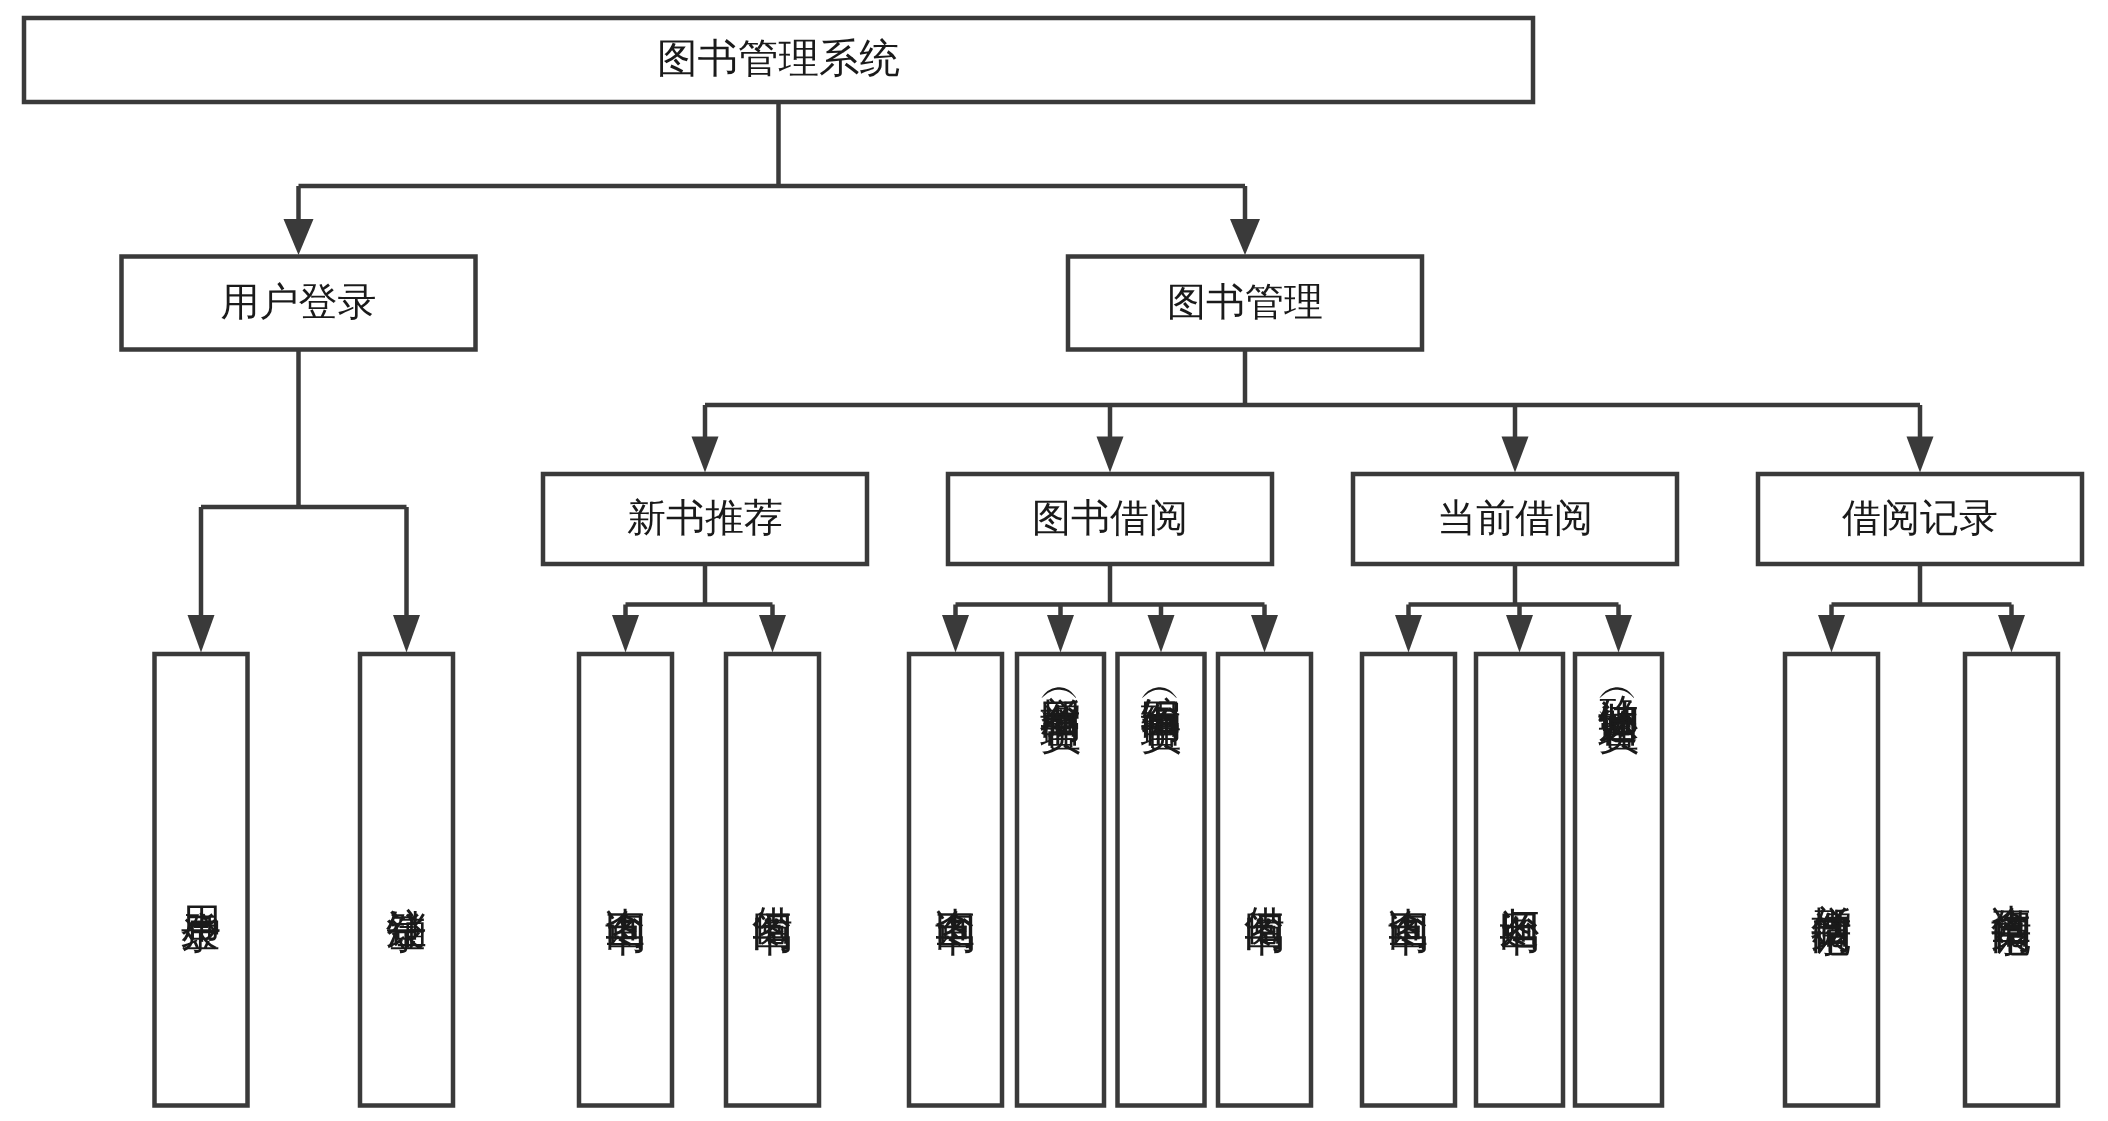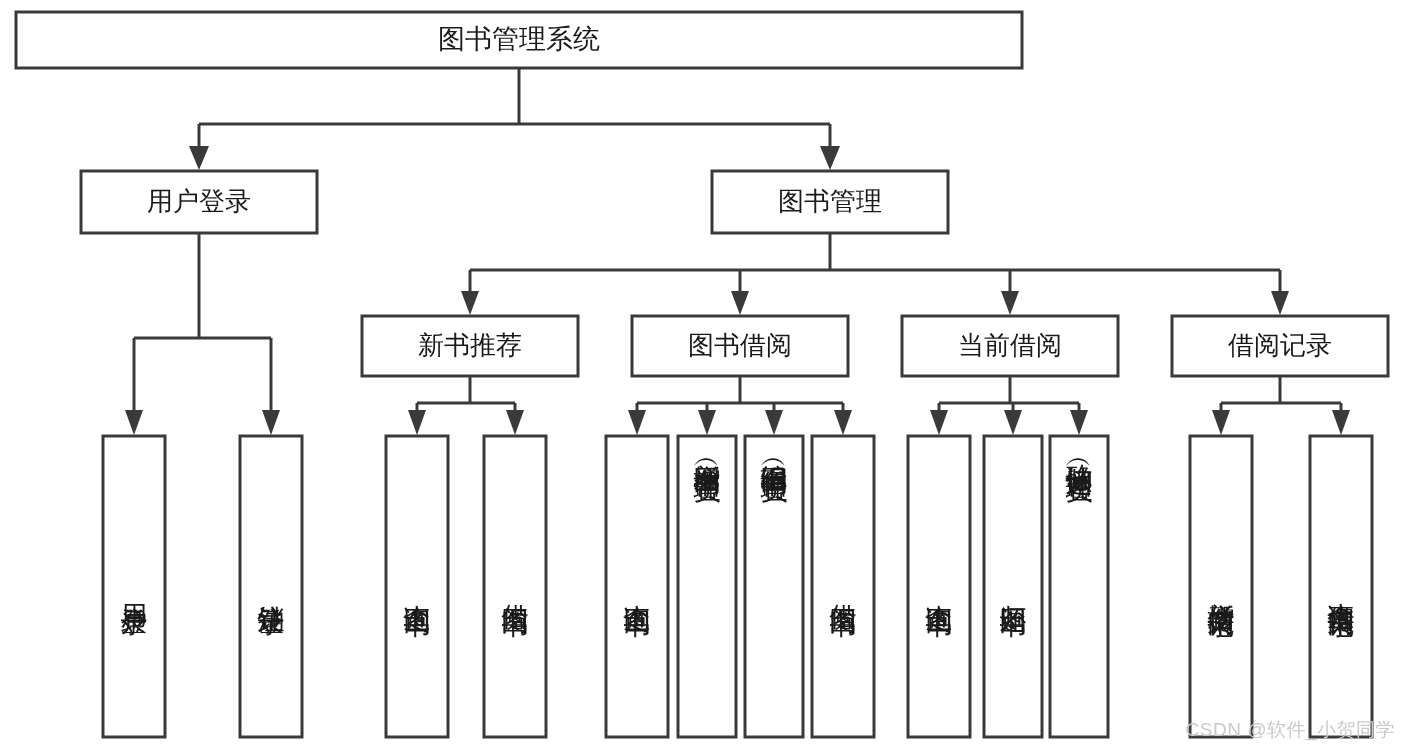--- a/index.html
+++ b/index.html
@@ -250,15 +250,14 @@
   <div class="vbox-wrap" style="left:1050px; top:436px; width:58px; height:301px; align-items:flex-start;">
     <span class="vbox-text" style="margin-top:6px;">确认归还（管理员）</span>
   </div>
   <div class="vbox-wrap" style="left:1190px; top:436px; width:62px; height:301px;">
     <span class="vbox-text">新增借阅记录</span>
   </div>
   <div class="vbox-wrap" style="left:1310px; top:436px; width:62px; height:301px;">
     <span class="vbox-text">查询借阅记录</span>
   </div>
 
-  <div class="watermark">CSDN @软件_小贺同学</div>
 
 </div>
 
 </body></html>

